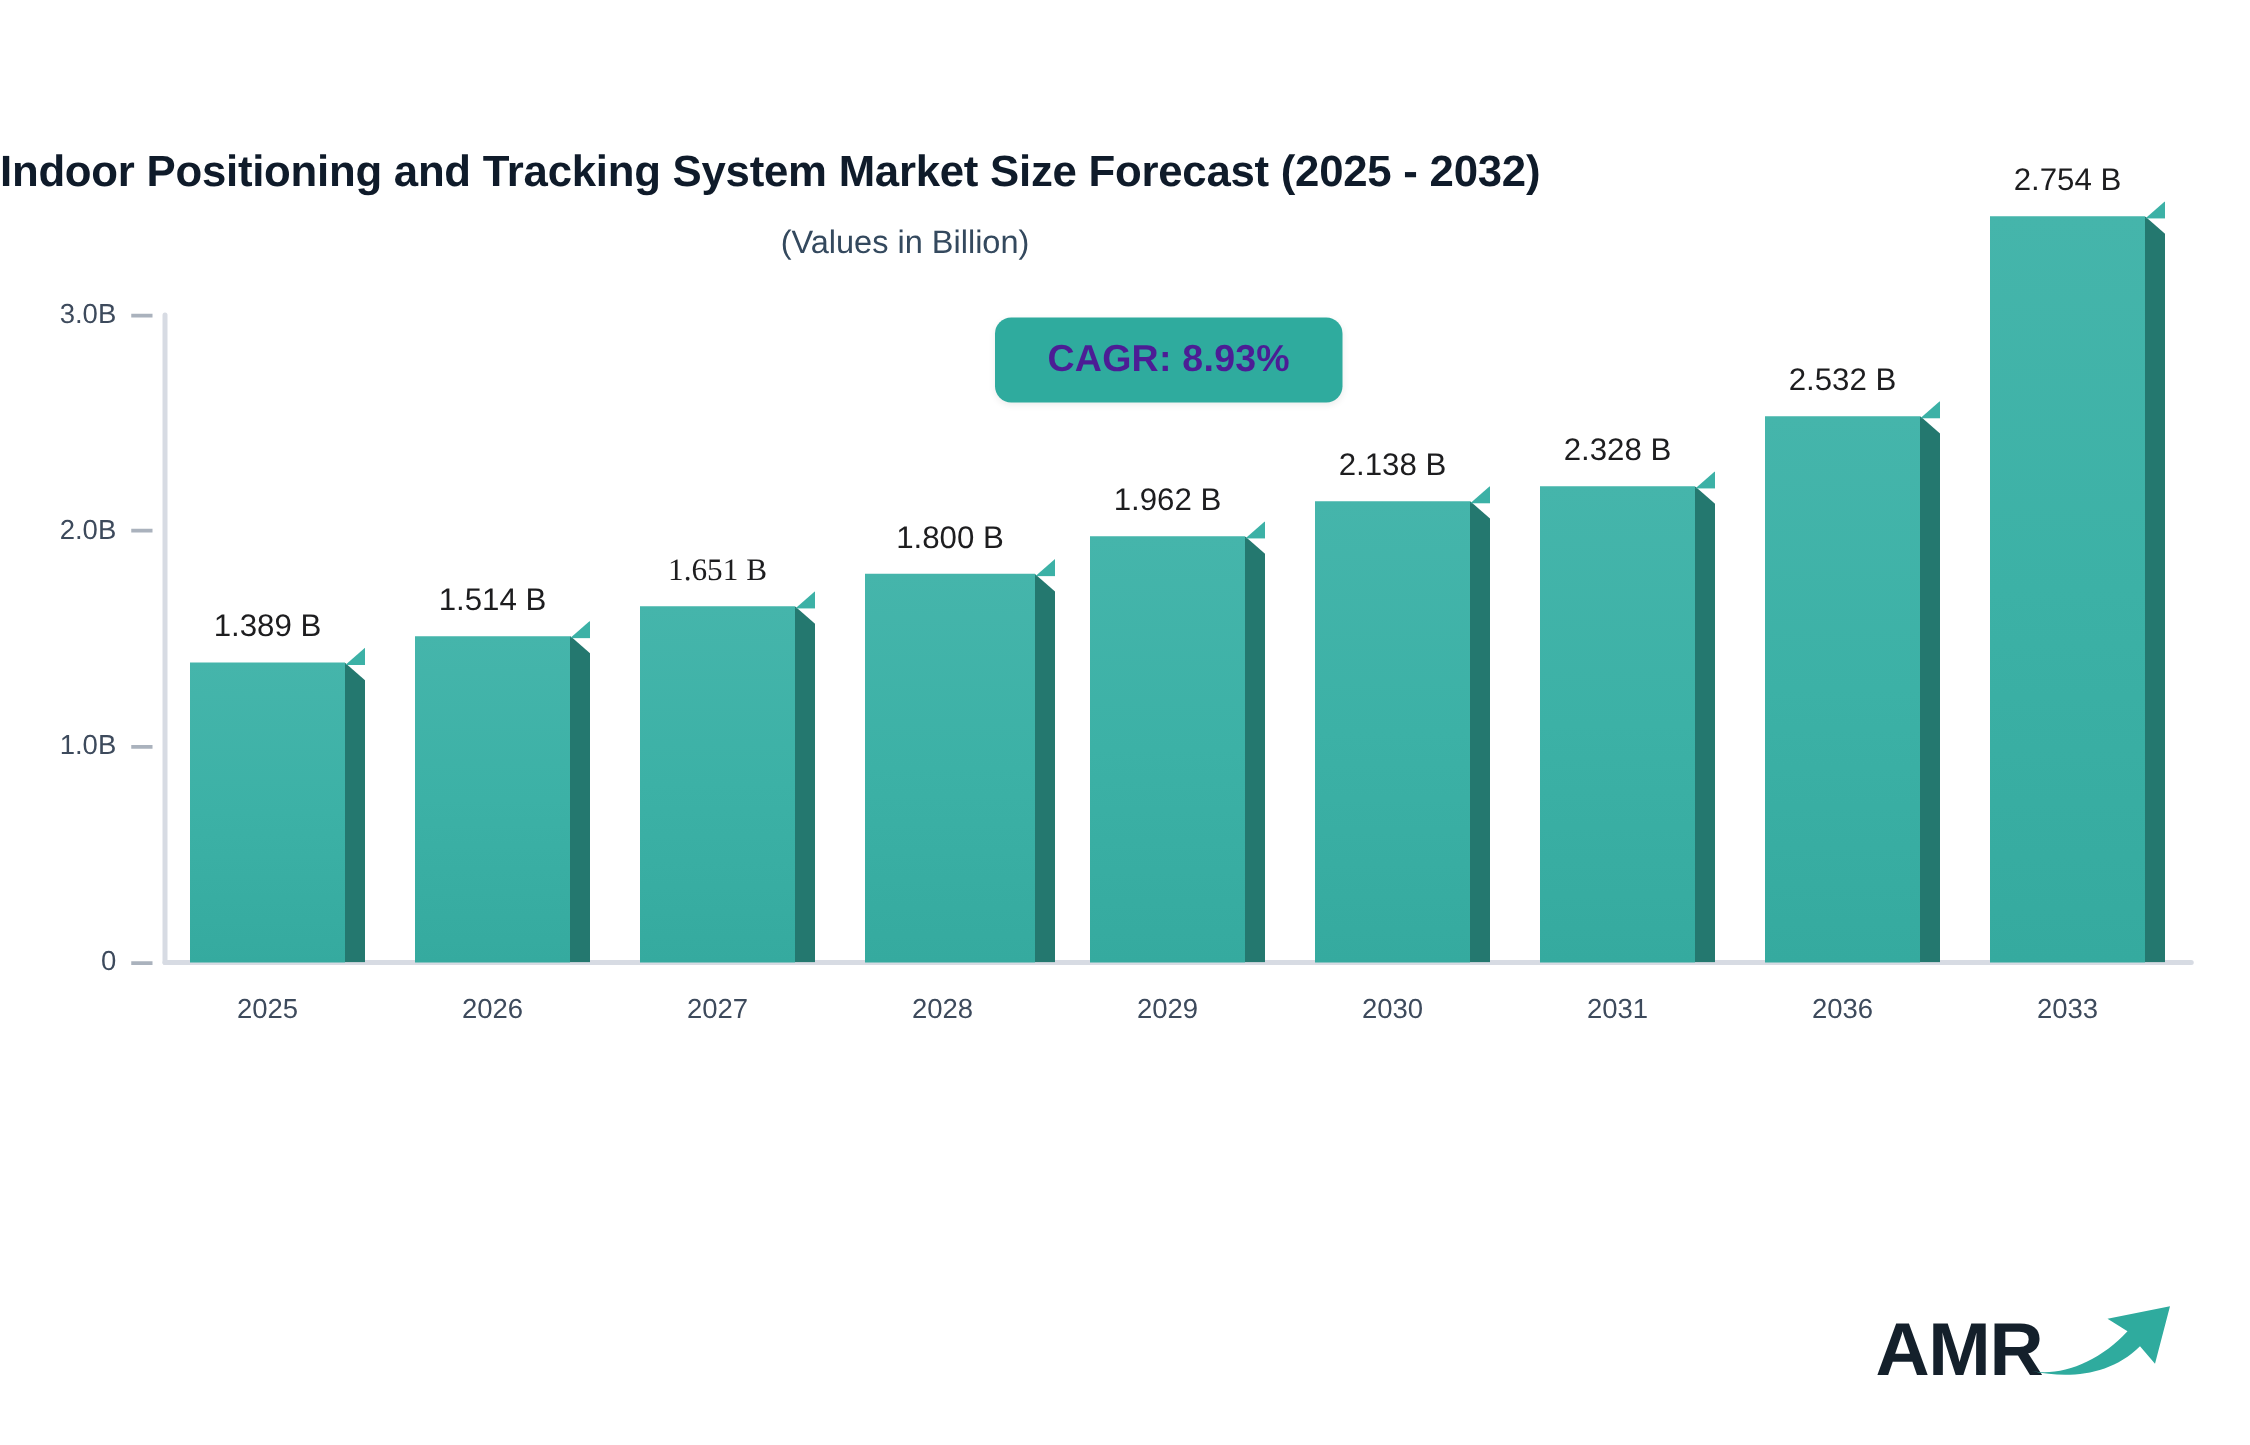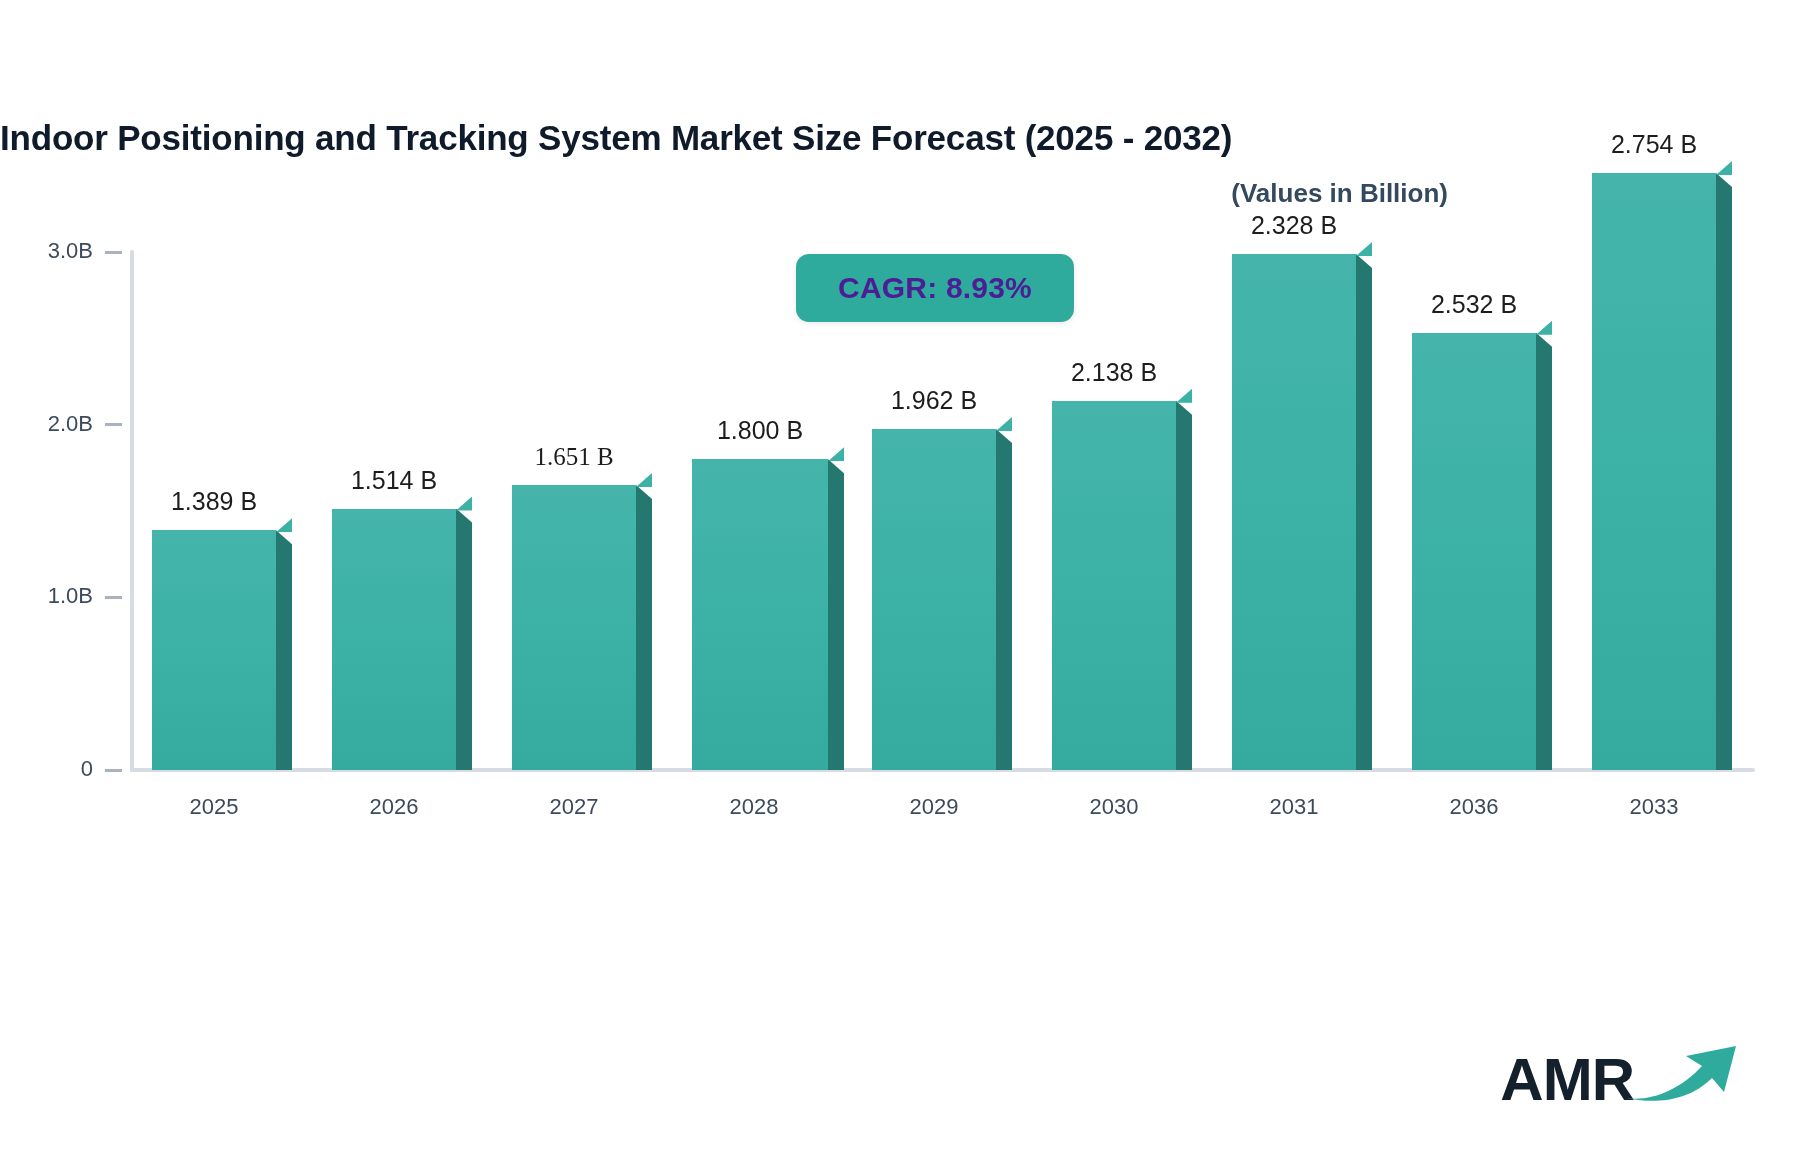--- a/index.html
+++ b/index.html
@@ -28,23 +28,23 @@
     font-weight: bold;
     color: #0f1b2a;
     letter-spacing: -0.2px;
     white-space: nowrap;
   }
   #chart-subtitle {
     position: absolute;
     top: 178px;
     left: 0;
     width: 1448px;
-    text-align: right;
+    text-align: center;
     font-size: 26px;
-    font-weight: bold;
+    font-weight: normal;
     color: #34495e;
   }
 
   
   #cagr-badge {
     position: absolute;
     left: 796px;
     top: 254px;
     width: 278px;
     height: 68px;
@@ -266,21 +266,21 @@
         <div class="bar-value" style="color: rgb(29, 29, 31);">1.962 B</div>
       </div>
       <div class="bar-group" style="left: 920px; width: 124px; height: 369.161px;">
         <div class="bar-3d">
           <div class="bar-front" style="background: linear-gradient(rgb(69, 181, 171) 0%, rgb(60, 177, 166) 50%, rgb(53, 170, 159) 100%);"></div>
           <div class="bar-side" style="background: rgb(36, 120, 111);"></div>
           <div class="bar-top" style="background: rgb(60, 177, 166);"></div>
         </div>
         <div class="bar-value" style="color: rgb(29, 29, 31);">2.138 B</div>
       </div>
-      <div class="bar-group" style="left: 1100px; width: 124px; height: 516px;">
+      <div class="bar-group" style="left: 1100px; width: 124px; height: 381px;">
         <div class="bar-3d">
           <div class="bar-front" style="background: linear-gradient(rgb(69, 181, 171) 0%, rgb(60, 177, 166) 50%, rgb(53, 170, 159) 100%);"></div>
           <div class="bar-side" style="background: rgb(36, 120, 111);"></div>
           <div class="bar-top" style="background: rgb(60, 177, 166);"></div>
         </div>
         <div class="bar-value" style="color: rgb(29, 29, 31);">2.328 B</div>
       </div>
       <div class="bar-group" style="left: 1280px; width: 124px; height: 437.192px;">
         <div class="bar-3d">
           <div class="bar-front" style="background: linear-gradient(rgb(69, 181, 171) 0%, rgb(60, 177, 166) 50%, rgb(53, 170, 159) 100%);"></div>

